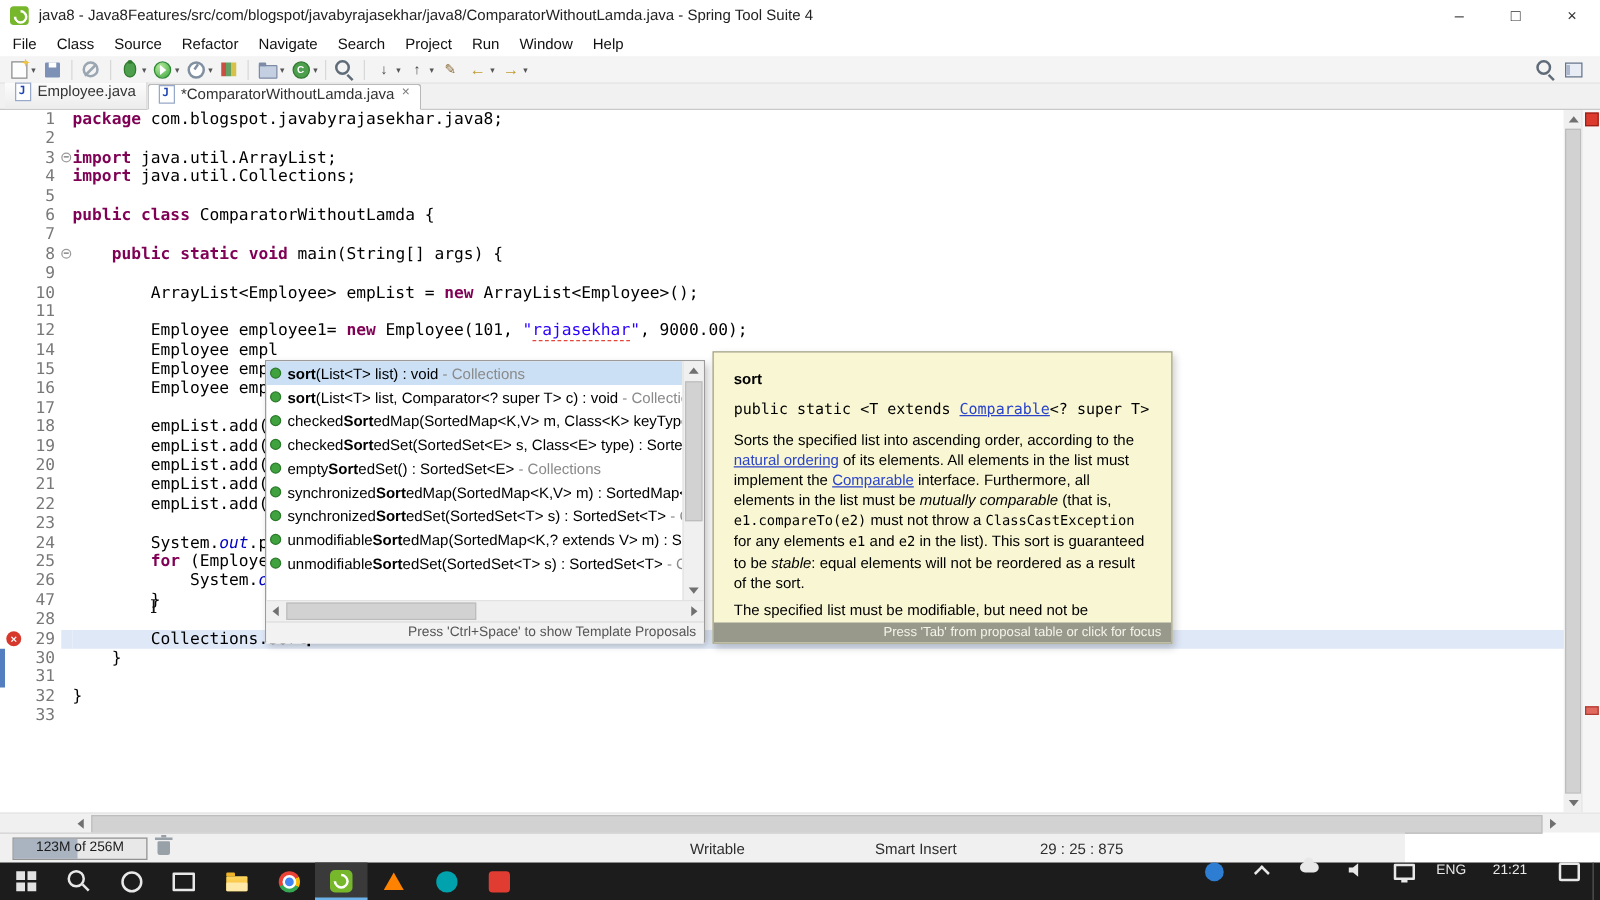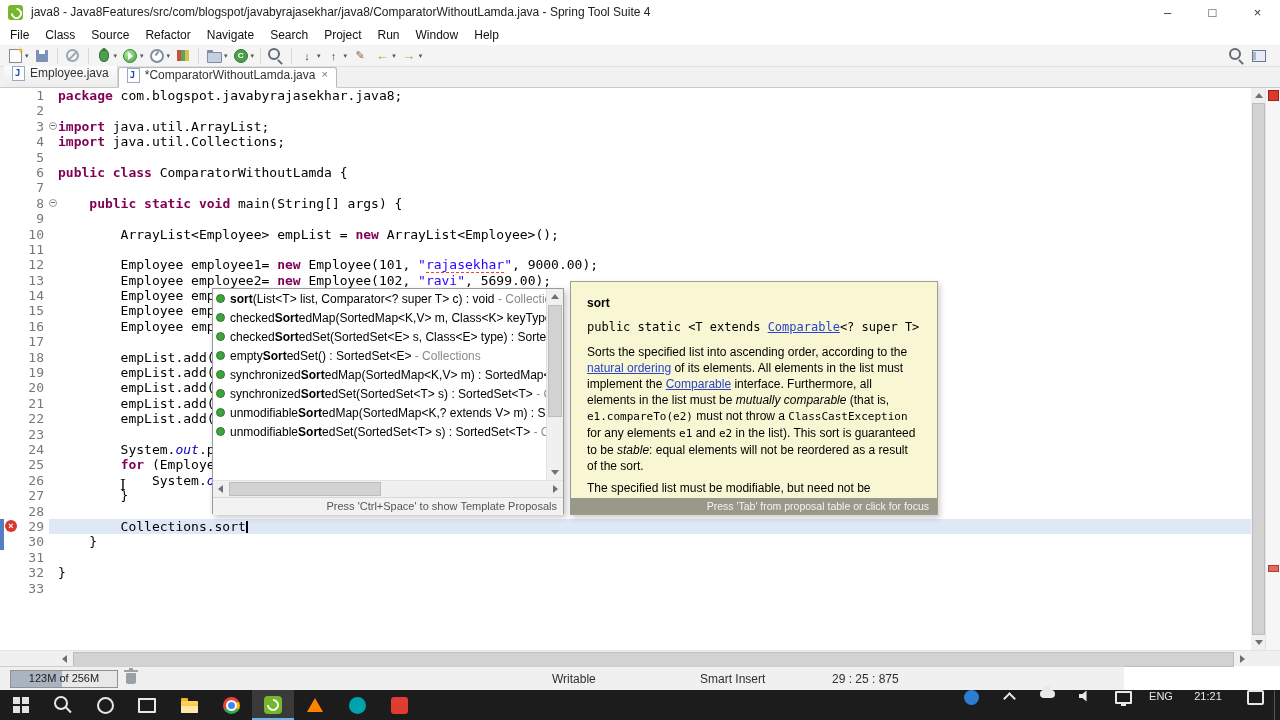--- a/index.html
+++ b/index.html
@@ -362,26 +362,20 @@
           <span class="codetext"></span>
         </div>
         <div class="cl">
           <span class="mkcol"></span>
           <span class="ln">12</span>
           <span class="fcol"></span>
           <span class="codetext"><span class="d">        Employee employee1= </span><span class="k">new</span><span class="d"> Employee(101, </span><span class="s">"</span><span class="s sp">rajasekhar</span><span class="s">"</span><span class="d">, 9000.00);</span></span>
         </div>
         <div class="cl">
           <span class="mkcol"></span>
-          <span class="ln">13</span>
-          <span class="fcol"></span>
-          <span class="codetext"><span class="d">        Employee employee2= </span><span class="k">new</span><span class="d"> Employee(102, </span><span class="s">"</span><span class="s sp">ravi</span><span class="s">"</span><span class="d">, 5699.00);</span></span>
-        </div>
-        <div class="cl">
-          <span class="mkcol"></span>
           <span class="ln">14</span>
           <span class="fcol"></span>
           <span class="codetext"><span class="d">        Employee empl</span></span>
         </div>
         <div class="cl">
           <span class="mkcol"></span>
           <span class="ln">15</span>
           <span class="fcol"></span>
           <span class="codetext"><span class="d">        Employee empl</span></span>
         </div>
@@ -446,21 +440,21 @@
           <span class="codetext"><span class="d">        </span><span class="k">for</span><span class="d"> (Employee</span></span>
         </div>
         <div class="cl">
           <span class="mkcol"></span>
           <span class="ln">26</span>
           <span class="fcol"></span>
           <span class="codetext"><span class="d">            System.</span><span class="o">ou</span></span>
         </div>
         <div class="cl">
           <span class="mkcol"></span>
-          <span class="ln">27</span>
+          <span class="ln">47</span>
           <span class="fcol"></span>
           <span class="codetext"><span class="d">        }</span></span>
         </div>
         <div class="cl">
           <span class="mkcol"></span>
           <span class="ln">28</span>
           <span class="fcol"></span>
           <span class="codetext"></span>
         </div>
         <div class="cl cur">
@@ -596,20 +590,21 @@
       <div class="tray-btn">
         <div class="tbi tb-action-center"></div>
       </div>
       <div class="showdesk"></div>
     </div>
   </div>
 
   <div class="popup">
     <div class="pbody">
       <div class="plist">
+          <div class="pitem sel"><span class="mico"></span><span class="ptext"><span class="pbold">sort</span><span class="ppost">(List&lt;T&gt; list) : void </span><span class="pqual">- Collections</span></span></div>
           <div class="pitem"><span class="mico"></span><span class="ptext"><span class="pbold">sort</span><span class="ppost">(List&lt;T&gt; list, Comparator&lt;? super T&gt; c) : void </span><span class="pqual">- Collection</span></span></div>
           <div class="pitem"><span class="mico"></span><span class="ptext"><span class="ppre">checked</span><span class="pbold">Sort</span><span class="ppost">edMap(SortedMap&lt;K,V&gt; m, Class&lt;K&gt; keyType, C</span></span></div>
           <div class="pitem"><span class="mico"></span><span class="ptext"><span class="ppre">checked</span><span class="pbold">Sort</span><span class="ppost">edSet(SortedSet&lt;E&gt; s, Class&lt;E&gt; type) : SortedSe</span></span></div>
           <div class="pitem"><span class="mico"></span><span class="ptext"><span class="ppre">empty</span><span class="pbold">Sort</span><span class="ppost">edSet() : SortedSet&lt;E&gt; </span><span class="pqual">- Collections</span></span></div>
           <div class="pitem"><span class="mico"></span><span class="ptext"><span class="ppre">synchronized</span><span class="pbold">Sort</span><span class="ppost">edMap(SortedMap&lt;K,V&gt; m) : SortedMap&lt;K</span></span></div>
           <div class="pitem"><span class="mico"></span><span class="ptext"><span class="ppre">synchronized</span><span class="pbold">Sort</span><span class="ppost">edSet(SortedSet&lt;T&gt; s) : SortedSet&lt;T&gt; </span><span class="pqual">- Co</span></span></div>
           <div class="pitem"><span class="mico"></span><span class="ptext"><span class="ppre">unmodifiable</span><span class="pbold">Sort</span><span class="ppost">edMap(SortedMap&lt;K,? extends V&gt; m) : Sor</span></span></div>
           <div class="pitem"><span class="mico"></span><span class="ptext"><span class="ppre">unmodifiable</span><span class="pbold">Sort</span><span class="ppost">edSet(SortedSet&lt;T&gt; s) : SortedSet&lt;T&gt; </span><span class="pqual">- Co</span></span></div>
         </div>
       <div class="pvscroll">

